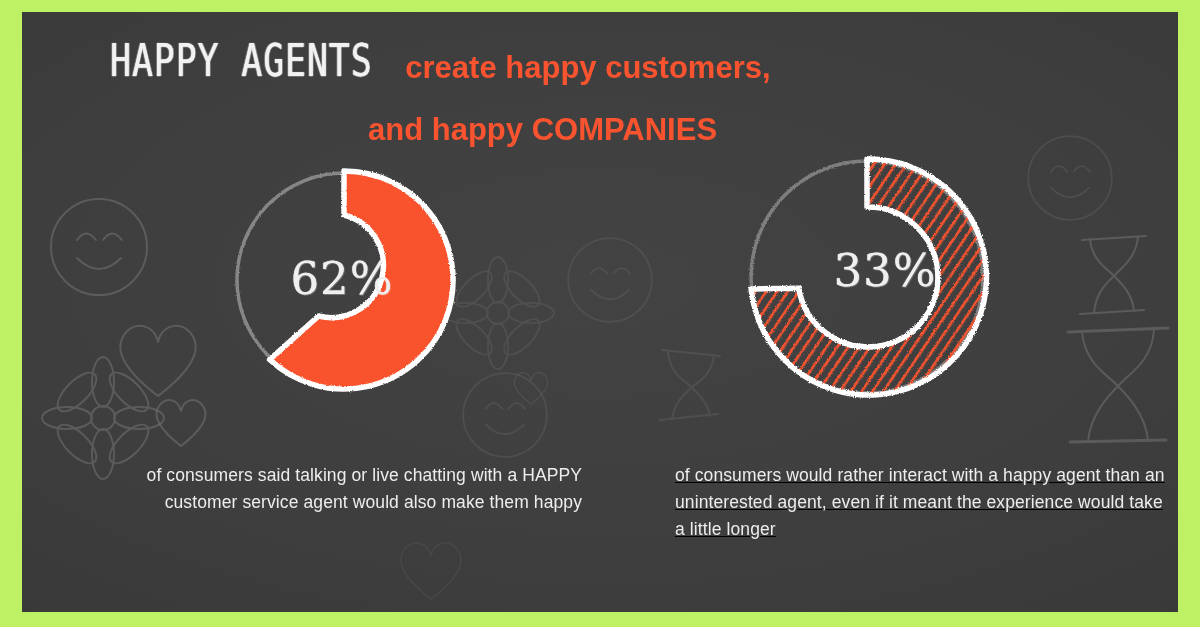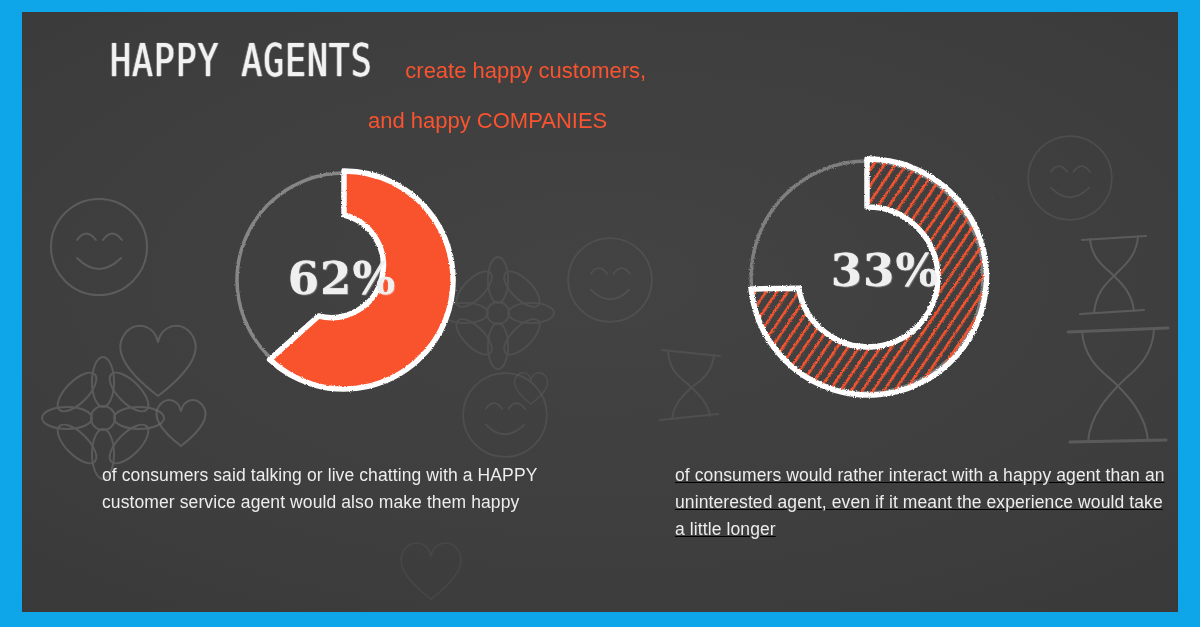--- a/index.html
+++ b/index.html
@@ -10,21 +10,21 @@
     overflow: hidden;
     background: #ffffff;
     font-family: "Liberation Sans", sans-serif;
   }
 
   
   #slide-frame {
     position: relative;
     width: 1200px;
     height: 627px;
-    background: #0ea5e9;
+    background: #bef264;
   }
 
   
   #chalkboard {
     position: absolute;
     left: 22px;
     top: 12px;
     width: 1156px;
     height: 600px;
     background:
@@ -86,37 +86,37 @@
     transform-origin: left bottom;
     text-shadow:
        0 0 1px rgba(255,255,255,.85),
        1px 0 0 rgba(255,255,255,.35),
       -1px 0 0 rgba(255,255,255,.25),
        0 1px 0 rgba(255,255,255,.18);
     filter: blur(.22px);
   }
   .title-accent {
     font-family: "Liberation Sans", sans-serif;
-    font-size: 22px;
-    font-weight: 400;
+    font-size: 31px;
+    font-weight: 700;
     color: #f9532f;
     line-height: 1.42;
     white-space: nowrap;
   }
   #title-accent-line2 {
     margin-left: 258px;
     margin-top: 18px;
   }
 
   
   .stat-panel { position: absolute; }
   #panel-left  { left: 155px; top: 118px; width: 430px; }
   #panel-right { left: 660px; top: 100px; width: 470px; }
 
-  .donut-wrap { position: relative; font-weight: bold; }
+  .donut-wrap { position: relative; }
   #donut-left-wrap  { width: 290px; height: 300px; margin-left: 22px; }
   #donut-right-wrap { width: 310px; height: 330px; margin-left: 30px; }
 
   .donut-svg { position: absolute; left: 0; top: 0; overflow: visible; }
 
   .donut-pct {
     position: absolute;
     width: 100%;
     text-align: center;
     font-family: "DejaVu Serif", serif;
@@ -132,21 +132,21 @@
   #pct-right { top: 132px; left: 18px; }
 
   
   .caption {
     font-family: "Liberation Sans", sans-serif;
     font-size: 17.5px;
     line-height: 1.55;
     color: #ededed;
     letter-spacing: .1px;
   }
-  #caption-left-box  { position: absolute; left: 80px;  top: 450px; width: 480px; }
+  #caption-left-box  { position: absolute; left: 80px;  top: 450px; width: 480px; text-align: right; }
   #caption-right-box { position: absolute; left: 653px; top: 450px; width: 492px; text-decoration: underline; }
 </style>
 </head>
 <body>
 
 <div id="slide-frame">
   <div id="chalkboard">
 
     <div id="chalk-texture"></div>
 

